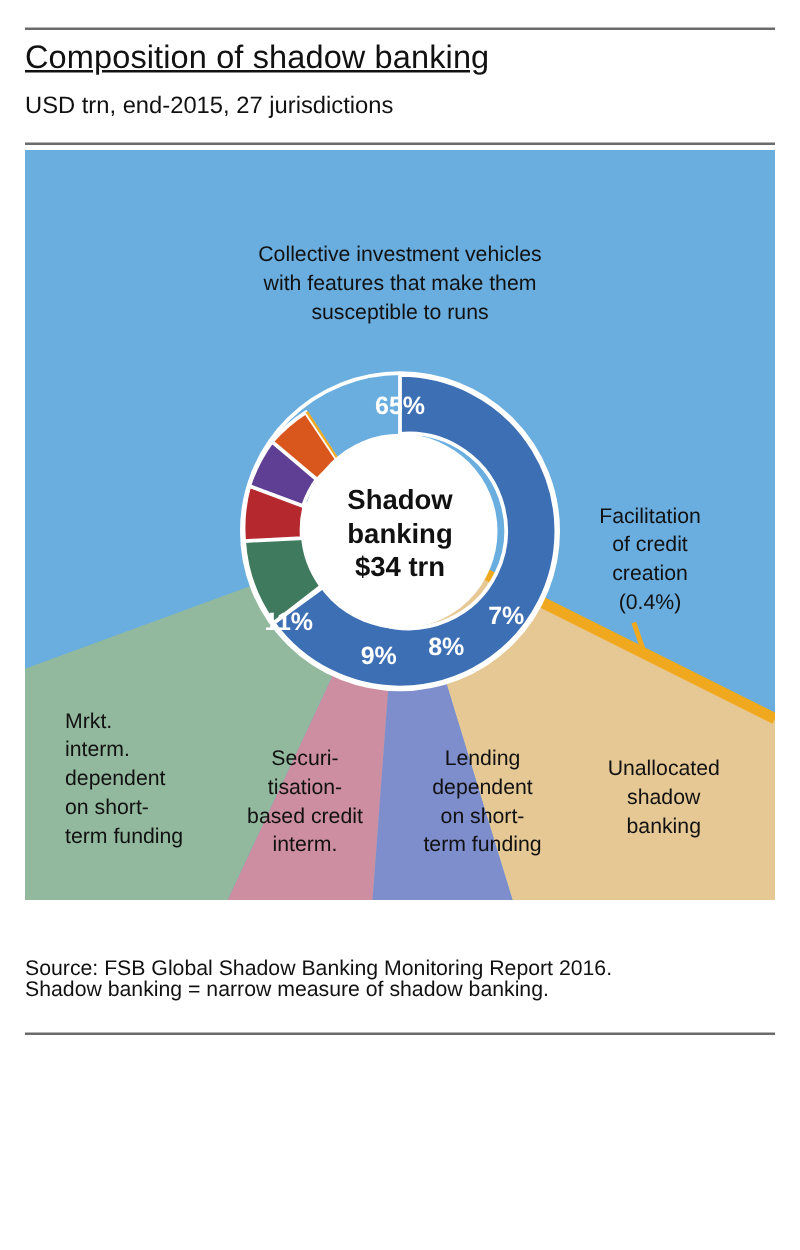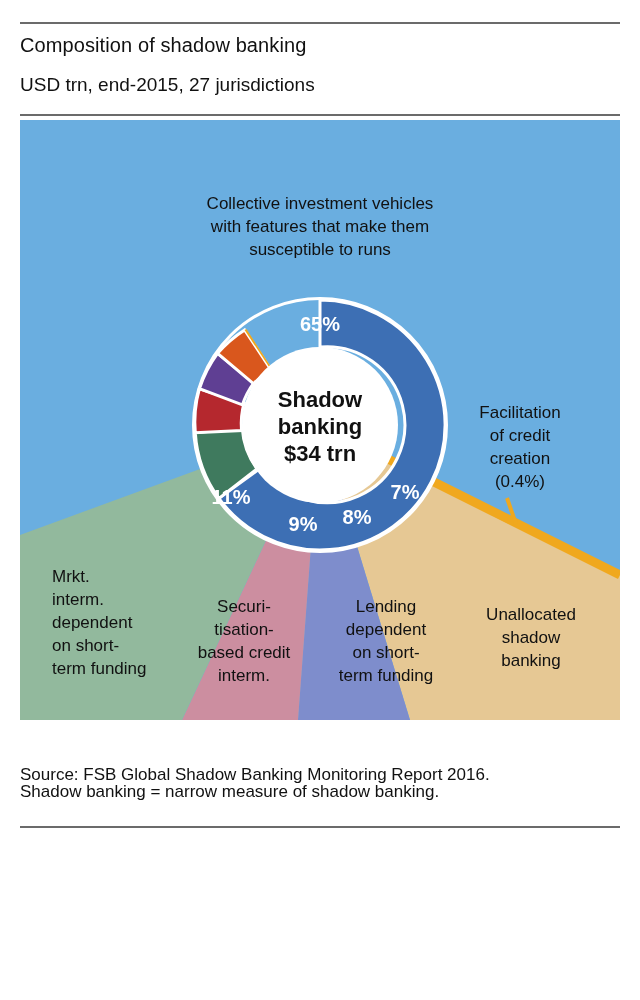--- a/index.html
+++ b/index.html
@@ -10,22 +10,23 @@
   }
   .page{position:absolute;inset:0;}
 
   .rule{position:absolute;left:20px;right:20px;background:#6b6b6b;}
   .rule-top{top:22px;height:2px;}
   .rule-mid{top:114px;height:2px;}
   .rule-bot{top:826px;height:2px;}
 
   .title{
     position:absolute;left:20px;top:30px;width:600px;
-    font-size:20px;line-height:30px;font-weight:400;color:#111;
+    font-size:26px;line-height:30px;font-weight:400;color:#111;
     letter-spacing:0.1px;
+    text-decoration:underline;
   }
   .subtitle{
     position:absolute;left:20px;top:74px;width:600px;
     font-size:19px;line-height:22px;font-weight:400;color:#111;
   }
 
   .plot{
     position:absolute;left:20px;top:120px;width:600px;height:600px;
     background:#6aaee0;overflow:hidden;
   }

